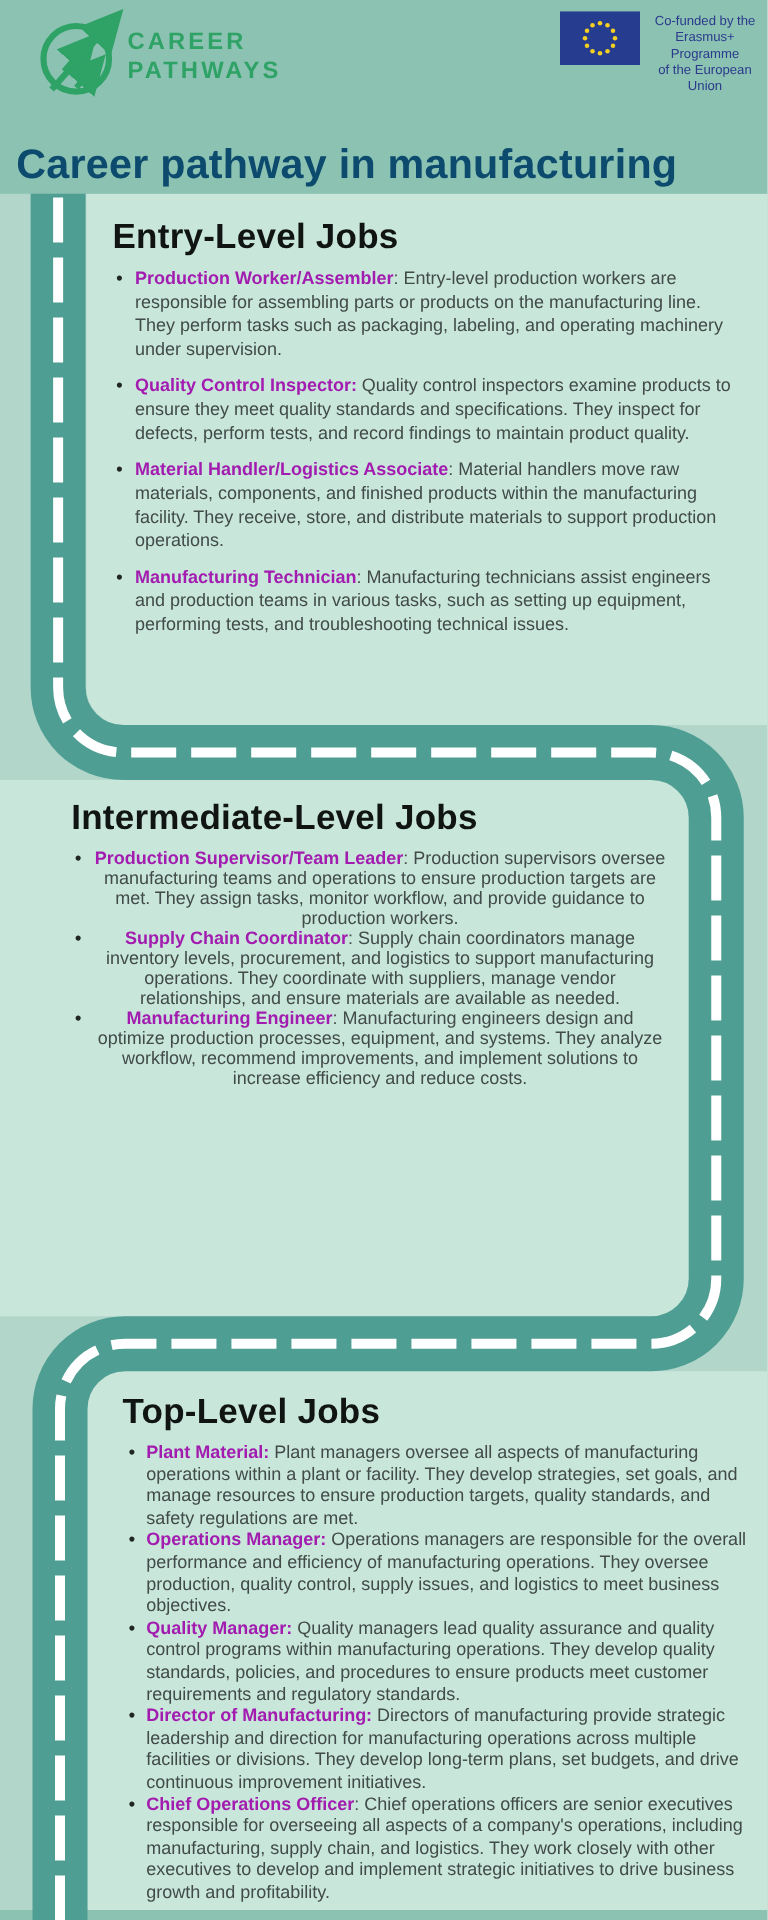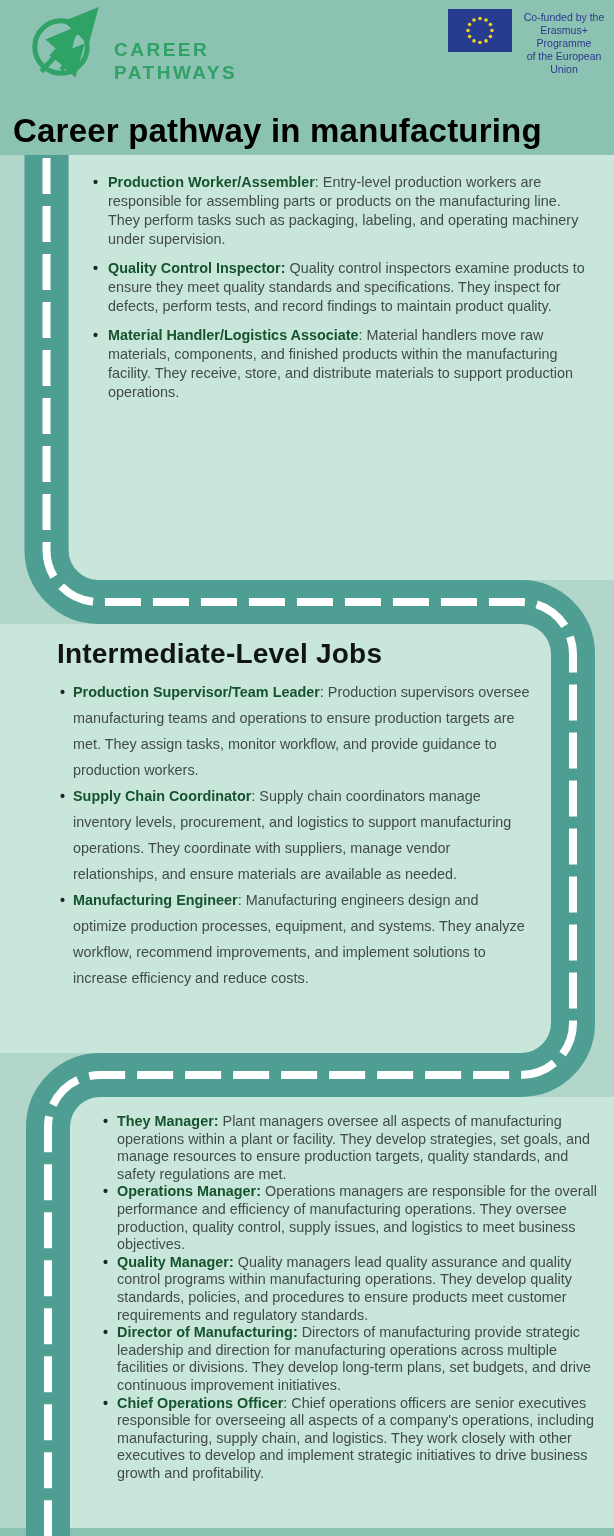--- a/index.html
+++ b/index.html
@@ -1,46 +1,46 @@
 <!DOCTYPE html>
 <html><head>
 <meta charset="utf-8">
 <style>
   html,body{margin:0;padding:0;}
   body{font-family:"Liberation Sans", sans-serif;}
   .page{position:relative;width:614px;height:1536px;overflow:hidden;background:#b2d6ca;}
 
   
   .header{position:absolute;top:0;left:0;width:614px;height:155px;background:#8bc2b2;z-index:3;}
-  .logo{position:absolute;top:6px;left:20px;display:flex;align-items:flex-end;gap:12px;}
+  .logo{position:absolute;top:6px;left:20px;display:flex;align-items:center;}
   .logo-text{color:#2fa266;font-weight:bold;font-size:19px;letter-spacing:2.5px;line-height:23px;}
   .eu{position:absolute;top:9px;right:4px;display:flex;align-items:flex-start;gap:6px;}
   .eu-credit{color:#2b3a8c;font-size:10.5px;line-height:13px;text-align:center;width:92px;padding-top:2px;}
-  .page-title{position:absolute;top:90px;left:13px;width:590px;color:#000000;
+  .page-title{position:absolute;top:90px;left:13px;width:590px;color:#0c4a6e;
               font-size:33px;font-weight:800;letter-spacing:0.2px;}
 
   
   .panel{position:absolute;background:#c9e6db;z-index:1;box-sizing:border-box;}
   .panel-entry{left:69px;top:155px;width:545px;height:425px;border-bottom-left-radius:30px;
                padding:18px 20px 0 21px;}
   .panel-mid{left:0;top:624px;width:551px;height:429px;border-top-right-radius:30px;
              border-bottom-right-radius:30px;padding:14px 16px 0 57px;}
   .panel-top{left:70px;top:1097px;width:544px;height:431px;border-top-left-radius:30px;
              padding:16px 14px 0 28px;}
 
   .sec-heading{color:#101412;font-size:28px;font-weight:800;margin:0 0 9px 0;letter-spacing:0.2px;}
   ul.jobs{list-style:none;margin:0;padding:0;color:#414b49;font-size:14.4px;}
   ul.jobs li{position:relative;padding-left:18px;}
   ul.jobs li::before{content:"•";position:absolute;left:3px;top:0;color:#20262       4;font-weight:bold;}
   ul.jobs li::before{color:#202624;}
-  .term{font-weight:700;color:#14532d;}
+  .term{font-weight:700;color:#a21caf;}
 
   .panel-entry ul.jobs{line-height:19px;}
   .panel-entry ul.jobs li + li{margin-top:10px;}
-  .panel-mid ul.jobs{line-height:26px;}
+  .panel-mid ul.jobs{line-height:16px;text-align:center;}
   .panel-mid ul.jobs li{padding-left:16px;}
   .panel-top ul.jobs{line-height:17.6px;}
   .panel-top ul.jobs li{padding-left:19px;}
   .panel-top ul.jobs li::before{left:5px;}
 
   
   .road-svg{position:absolute;top:0;left:0;z-index:2;pointer-events:none;}
 
   
   .footer-band{position:absolute;left:0;bottom:0;width:614px;height:8px;background:#8bc2b2;z-index:1;}
@@ -49,39 +49,42 @@
 <body>
 
 <div class="page">
 
   <svg class="road-svg" width="614" height="1536" viewBox="0 0 614 1536">
     <path d="M 46.5 150 V 550 A 52 52 0 0 0 98.5 602 H 521 A 52 52 0 0 1 573 654 V 1023 A 52 52 0 0 1 521 1075 H 100 A 52 52 0 0 0 48 1127 V 1540" fill="none" stroke="#4f9e93" stroke-width="44"></path>
     <path d="M 46.5 150 V 550 A 52 52 0 0 0 98.5 602 H 521 A 52 52 0 0 1 573 654 V 1023 A 52 52 0 0 1 521 1075 H 100 A 52 52 0 0 0 48 1127 V 1540" fill="none" stroke="#ffffff" stroke-width="8" stroke-dasharray="36 12" stroke-dashoffset="-8"></path>
   </svg>
 
   <div class="panel panel-entry">
+    <h2 class="sec-heading">Entry-Level Jobs</h2>
     <ul class="jobs">
       <li><span class="term">Production Worker/Assembler</span><span>: Entry-level production workers are responsible for assembling parts or products on the manufacturing line. They perform tasks such as packaging, labeling, and operating machinery under supervision.</span></li>
       <li><span class="term">Quality Control Inspector:</span><span> Quality control inspectors examine products to ensure they meet quality standards and specifications. They inspect for defects, perform tests, and record findings to maintain product quality.</span></li>
       <li><span class="term">Material Handler/Logistics Associate</span><span>: Material handlers move raw materials, components, and finished products within the manufacturing facility. They receive, store, and distribute materials to support production operations.</span></li>
+      <li><span class="term">Manufacturing Technician</span><span>: Manufacturing technicians assist engineers and production teams in various tasks, such as setting up equipment, performing tests, and troubleshooting technical issues.</span></li>
     </ul>
   </div>
 
   <div class="panel panel-mid">
     <h2 class="sec-heading">Intermediate-Level Jobs</h2>
     <ul class="jobs">
       <li><span class="term">Production Supervisor/Team Leader</span><span>: Production supervisors oversee manufacturing teams and operations to ensure production targets are met. They assign tasks, monitor workflow, and provide guidance to production workers.</span></li>
       <li><span class="term">Supply Chain Coordinator</span><span>: Supply chain coordinators manage inventory levels, procurement, and logistics to support manufacturing operations. They coordinate with suppliers, manage vendor relationships, and ensure materials are available as needed.</span></li>
       <li><span class="term">Manufacturing Engineer</span><span>: Manufacturing engineers design and optimize production processes, equipment, and systems. They analyze workflow, recommend improvements, and implement solutions to increase efficiency and reduce costs.</span></li>
     </ul>
   </div>
 
   <div class="panel panel-top">
+    <h2 class="sec-heading">Top-Level Jobs</h2>
     <ul class="jobs">
-      <li><span class="term">They Manager:</span><span> Plant managers oversee all aspects of manufacturing operations within a plant or facility. They develop strategies, set goals, and manage resources to ensure production targets, quality standards, and safety regulations are met.</span></li>
+      <li><span class="term">Plant Material:</span><span> Plant managers oversee all aspects of manufacturing operations within a plant or facility. They develop strategies, set goals, and manage resources to ensure production targets, quality standards, and safety regulations are met.</span></li>
       <li><span class="term">Operations Manager:</span><span> Operations managers are responsible for the overall performance and efficiency of manufacturing operations. They oversee production, quality control, supply issues, and logistics to meet business objectives.</span></li>
       <li><span class="term">Quality Manager:</span><span> Quality managers lead quality assurance and quality control programs within manufacturing operations. They develop quality standards, policies, and procedures to ensure products meet customer requirements and regulatory standards.</span></li>
       <li><span class="term">Director of Manufacturing:</span><span> Directors of manufacturing provide strategic leadership and direction for manufacturing operations across multiple facilities or divisions. They develop long-term plans, set budgets, and drive continuous improvement initiatives.</span></li>
       <li><span class="term">Chief Operations Officer</span><span>: Chief operations officers are senior executives responsible for overseeing all aspects of a company's operations, including manufacturing, supply chain, and logistics. They work closely with other executives to develop and implement strategic initiatives to drive business growth and profitability.</span></li>
     </ul>
   </div>
 
   <div class="header">
     <div class="logo">
       <svg width="82" height="78" viewBox="0 0 100 95">

